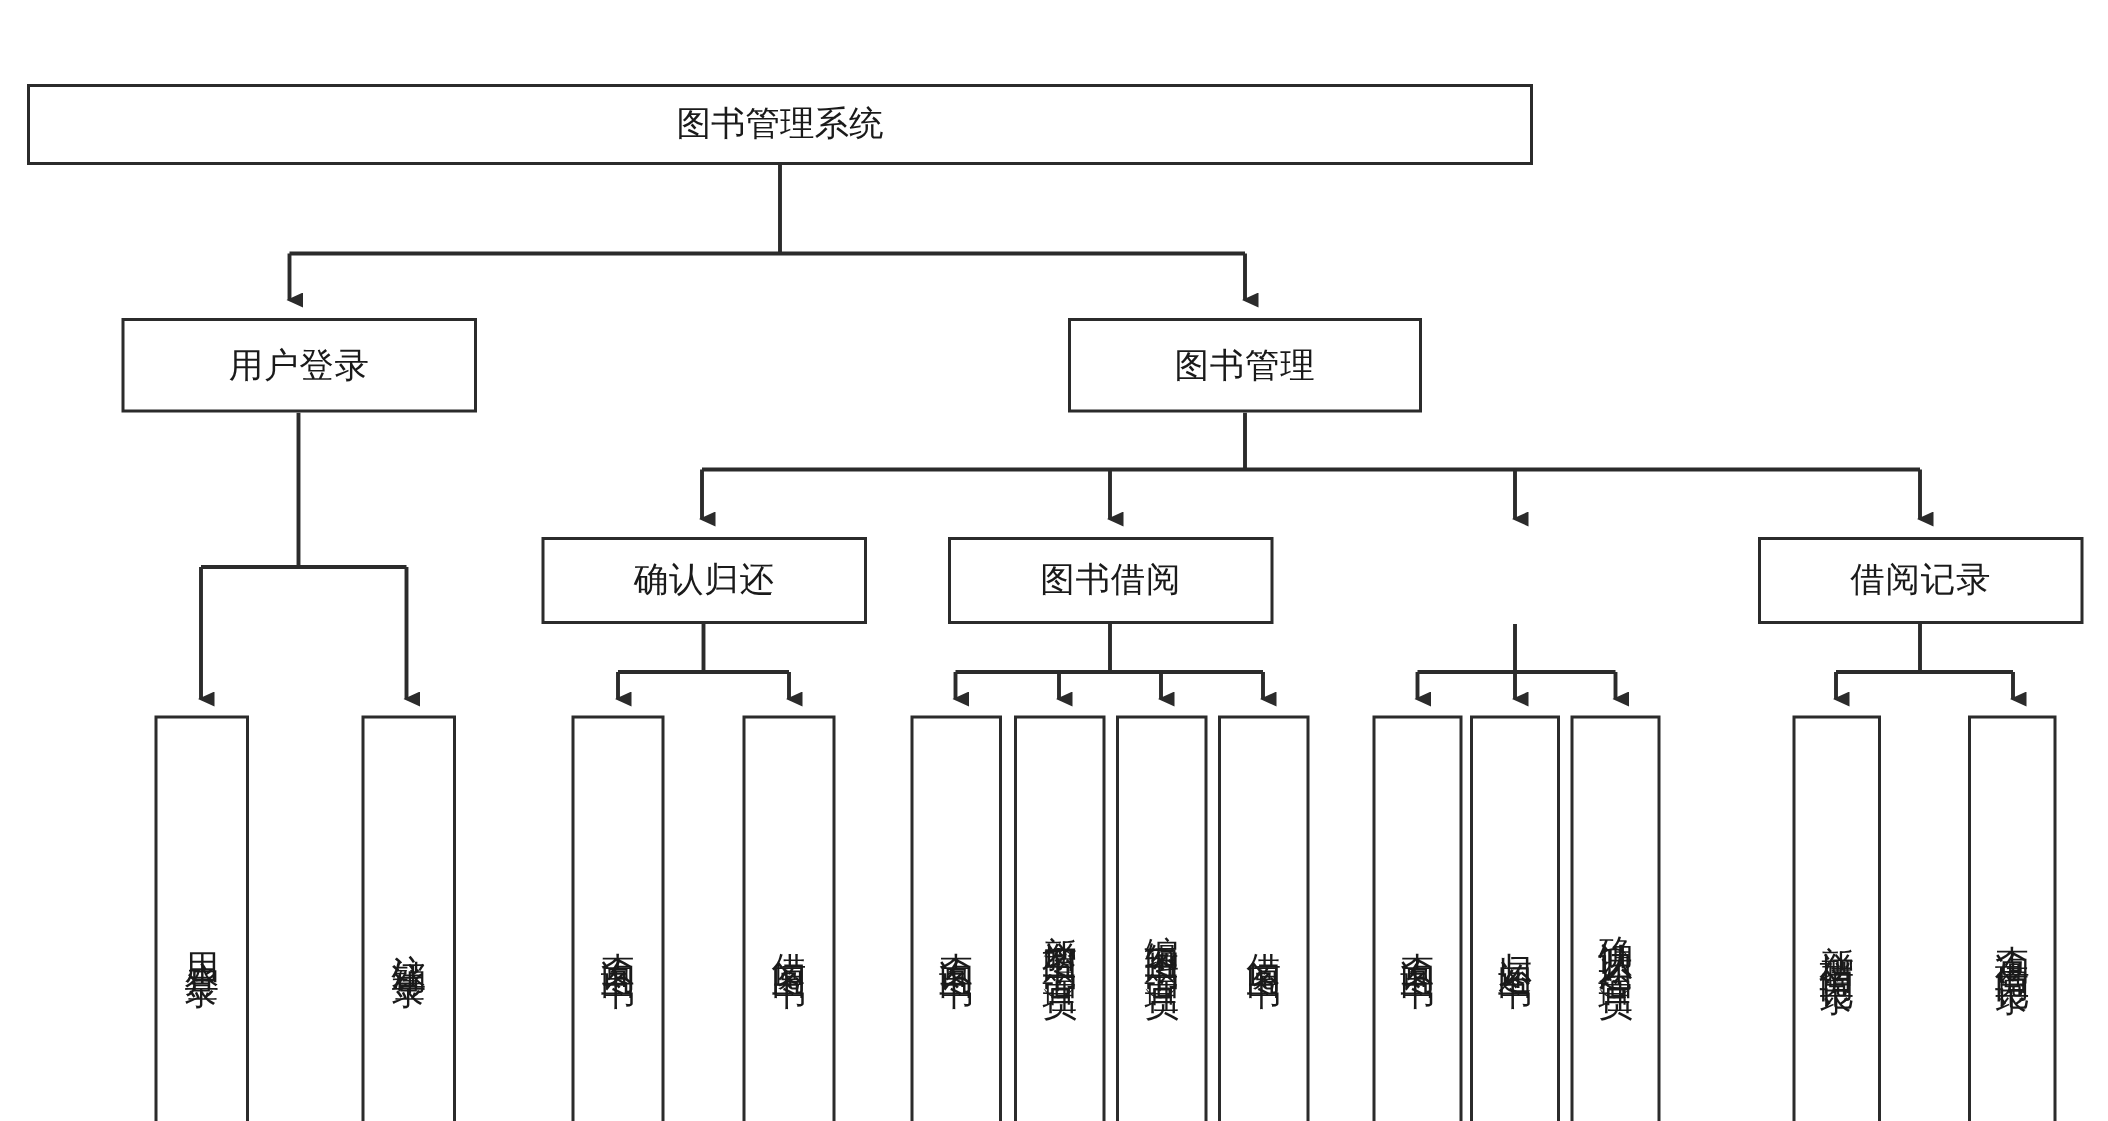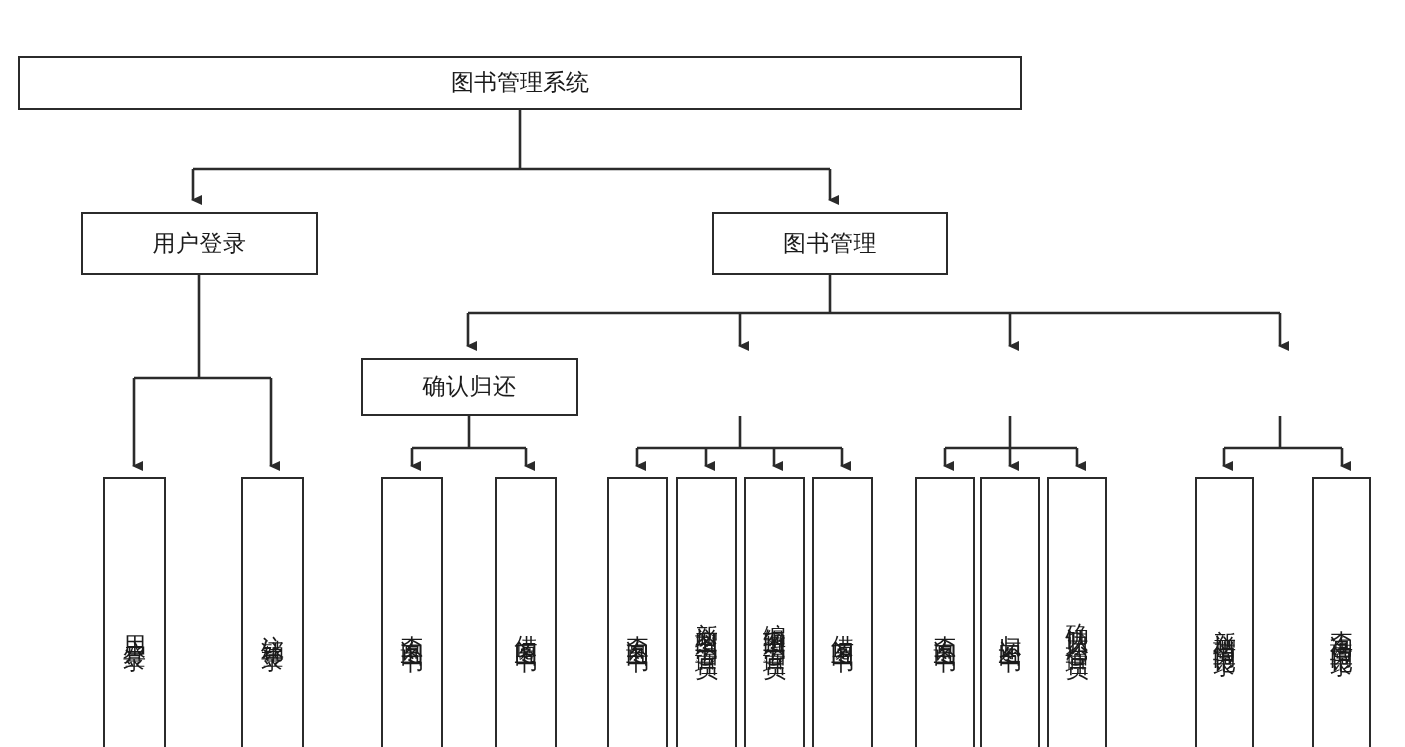--- a/index.html
+++ b/index.html
@@ -129,20 +129,26 @@
   <div class="node h" style="left:81px; top:170px; width:237px; height:63px;">
     <span>用户登录</span>
   </div>
   <div class="node h" style="left:712px; top:170px; width:236px; height:63px;">
     <span>图书管理</span>
   </div>
 
   <div class="node h" style="left:361px; top:316px; width:217px; height:58px;">
     <span>确认归还</span>
   </div>
+  <div class="node h" style="left:632px; top:316px; width:217px; height:58px;">
+    <span>图书借阅</span>
+  </div>
+  <div class="node h" style="left:1172px; top:316px; width:217px; height:58px;">
+    <span>借阅记录</span>
+  </div>
 
   <div class="node v" style="left:103px; top:435px; width:63px; height:300px;">
     <span class="vtxt">用户登录</span>
   </div>
   <div class="node v" style="left:241px; top:435px; width:63px; height:300px;">
     <span class="vtxt">注销登录</span>
   </div>
 
   <div class="node v" style="left:381px; top:435px; width:62px; height:300px;">
     <span class="vtxt">查询图书</span>

